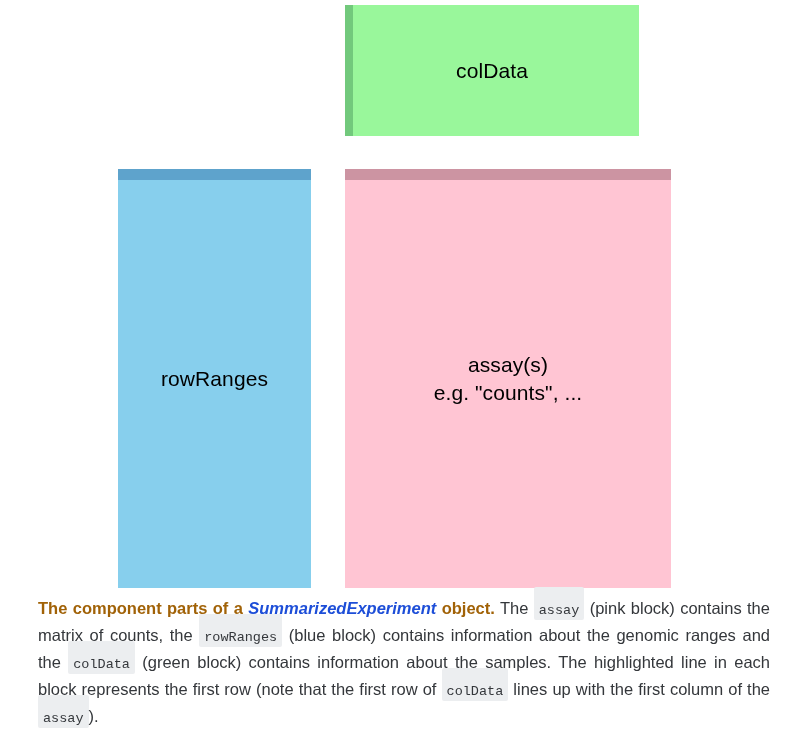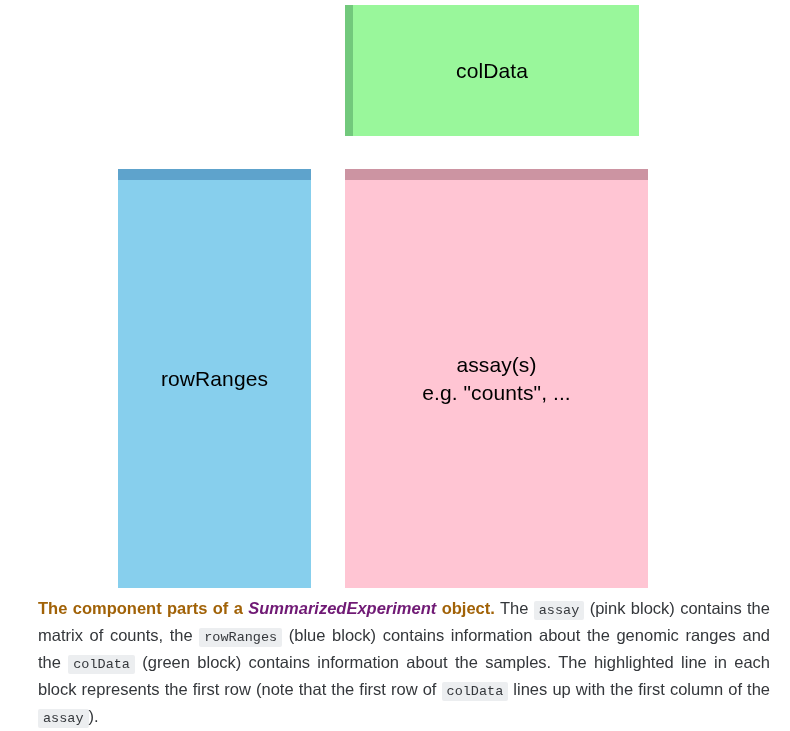--- a/index.html
+++ b/index.html
@@ -65,21 +65,21 @@
     top: 0;
     width: 100%;
     height: 11px;
     background: #5ea3cc;
   }
 
   
   #assay-block {
     left: 345px;
     top: 169px;
-    width: 303px;
+    width: 326px;
     height: 419px;
     background: #ffc5d3;
   }
   #assay-block .stripe-top {
     position: absolute;
     left: 0;
     top: 0;
     width: 100%;
     height: 11px;
     background: #cc94a2;
@@ -98,28 +98,28 @@
     text-align: justify;
     text-justify: inter-word;
   }
   #caption b {
     font-weight: bold;
     color: #a16207;
   }
   #caption .bi {
     font-weight: bold;
     font-style: italic;
-    color: #701a75;
+    color: #1d4ed8;
   }
   .code {
     font-family: "Liberation Mono", "DejaVu Sans Mono", monospace;
     font-size: 13.5px;
     background: #eceef0;
     color: #34373b;
-    padding: 2px 5px 2px 5px;
+    padding: 16px 5px 2px 5px;
     border-radius: 2px;
     white-space: nowrap;
   }
 </style>
 </head>
 <body>
 
 <div id="coldata-block" class="block">
   <div class="stripe-left"></div>
   <div class="block-label">colData</div>

